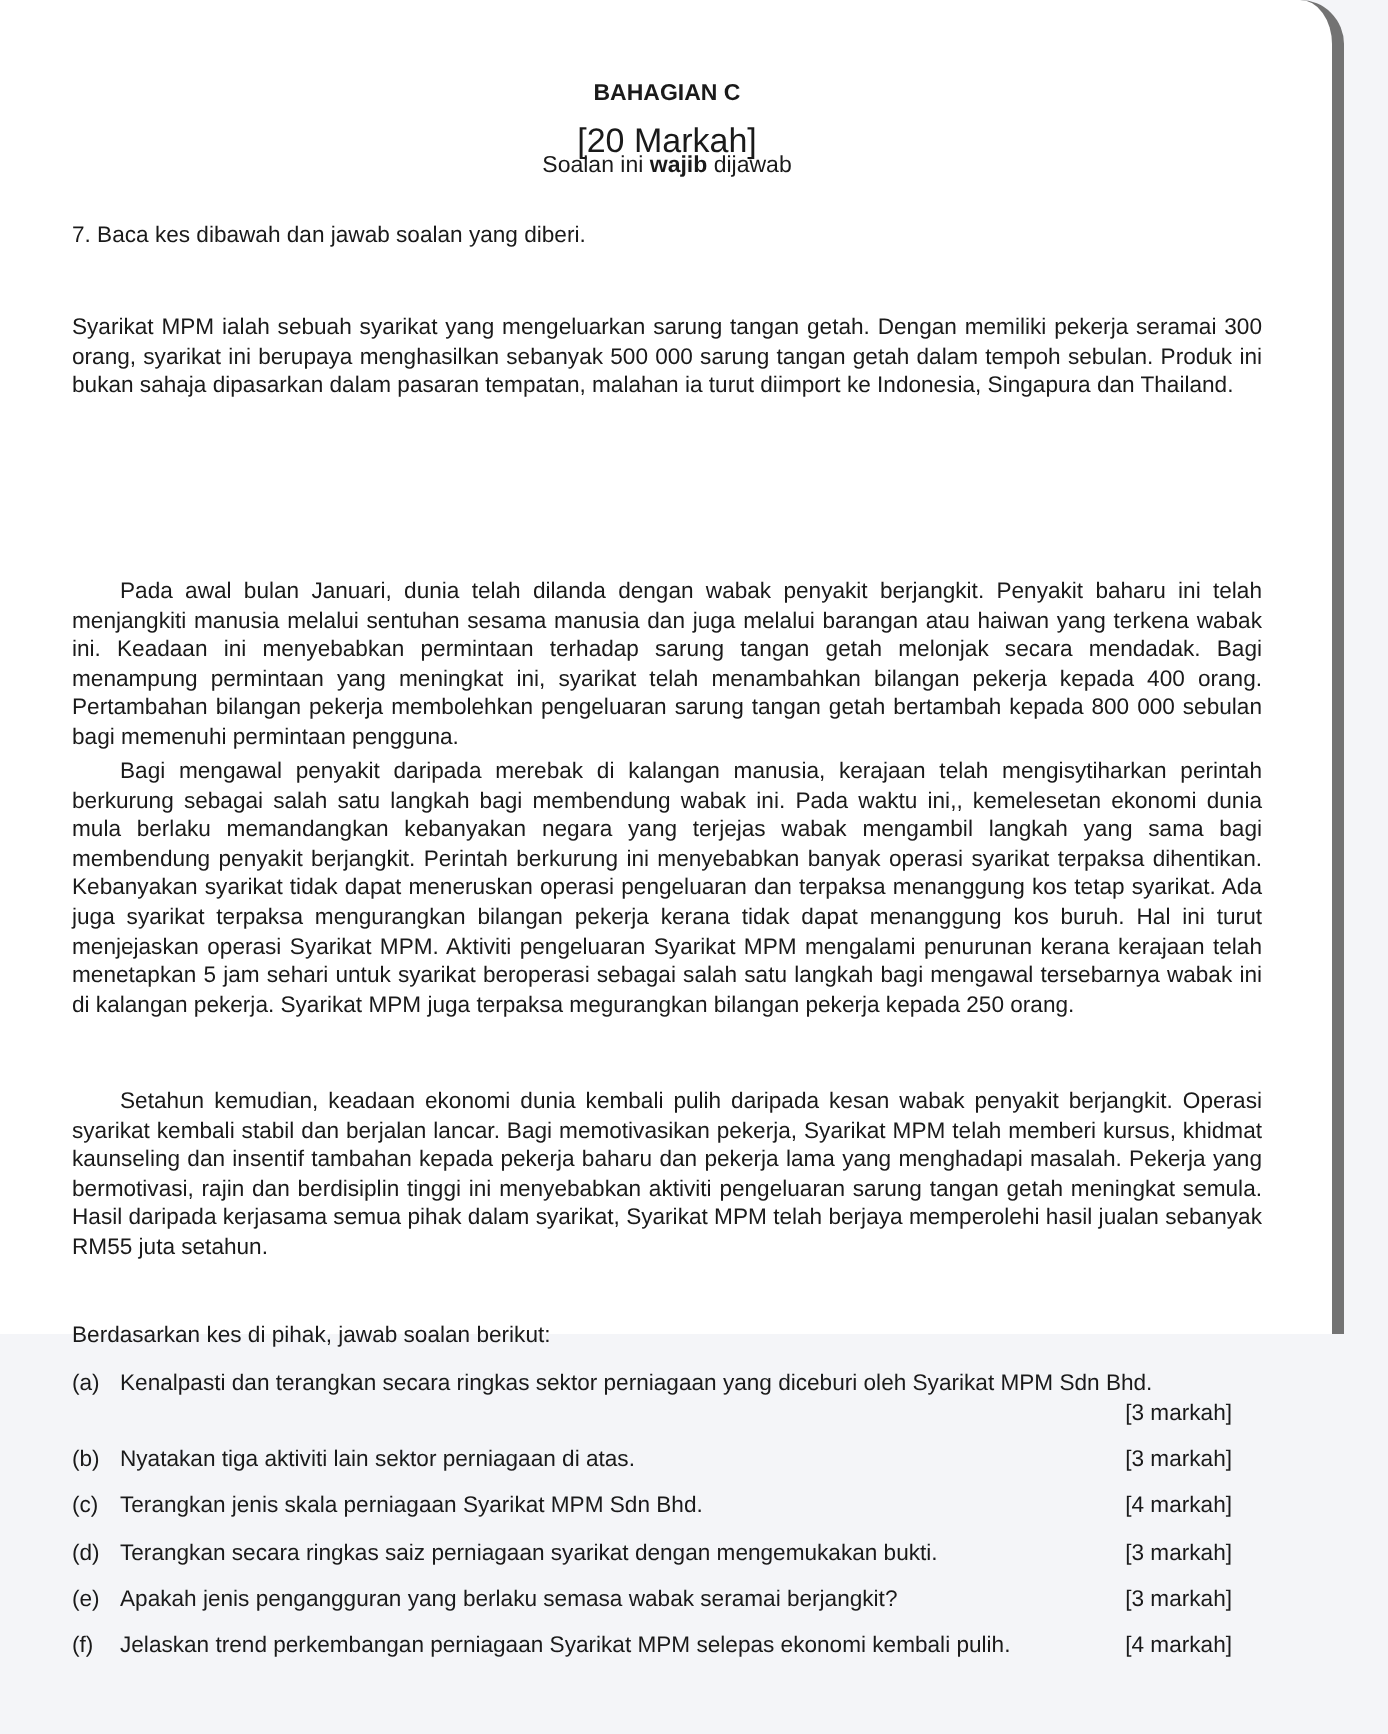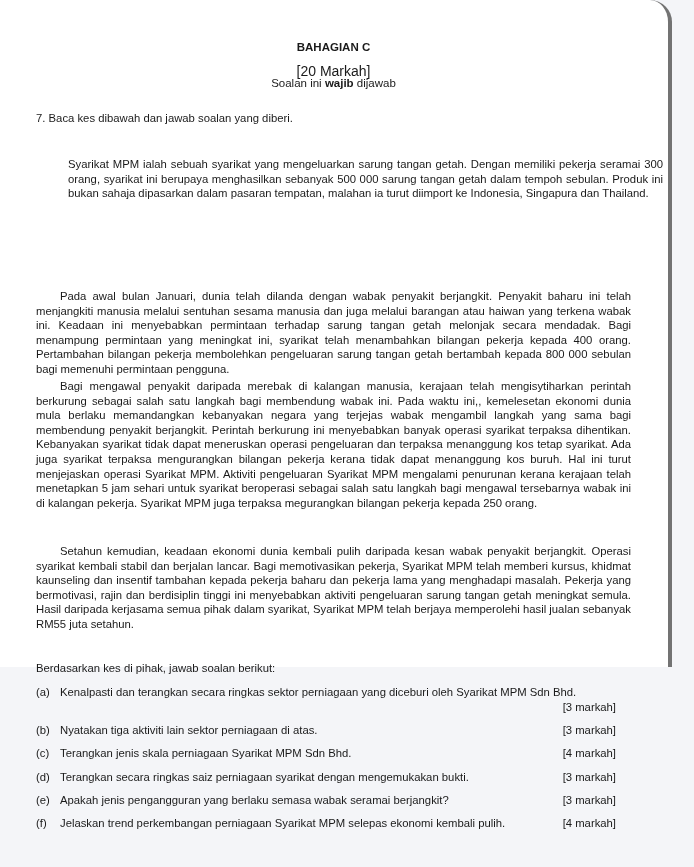--- a/index.html
+++ b/index.html
@@ -16,21 +16,21 @@
       color: #1a1a1a;
     }
     .page-card {
       position: absolute;
       left: 0;
       top: 0;
       width: 672px;
       height: 667px;
       background: #ffffff;
       border-top-right-radius: 22px;
-      border-right: 4px solid #737373;
+      border-right: 6px solid #737373;
       box-sizing: border-box;
     }
     .content {
       position: absolute;
       left: 36px;
       top: 0;
       width: 595px;
       font-size: 11.3px;
       line-height: 14.6px;
     }
@@ -40,21 +40,21 @@
       left: 0;
       width: 595px;
     }
     .title {
       top: 40px;
       font-weight: bold;
       font-size: 11.5px;
     }
     .marks-total {
       top: 64px;
-      font-size: 14px;
+      font-size: 17px;
     }
     .instruction {
       top: 76px;
       font-size: 11.5px;
     }
     .instruction b {
       font-weight: bold;
     }
     .q-intro {
       position: absolute;
@@ -65,21 +65,21 @@
     .para {
       position: absolute;
       left: 0;
       width: 595px;
       text-align: justify;
       text-align-last: left;
     }
     .para.indent {
       text-indent: 24px;
     }
-    .p1 { top: 157px; margin-left: 32px; }
+    .p1 { top: 157px; }
     .p2 { top: 249px; margin-top: 40px; }
     .p3 { top: 379px; }
     .p4 { top: 544px; }
     .lead {
       position: absolute;
       top: 661px;
       left: 0;
     }
     .questions {
       position: absolute;

